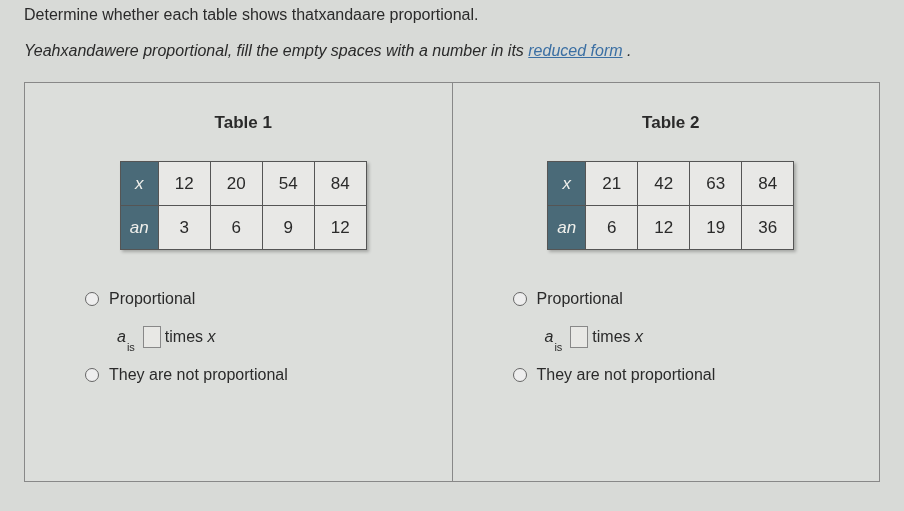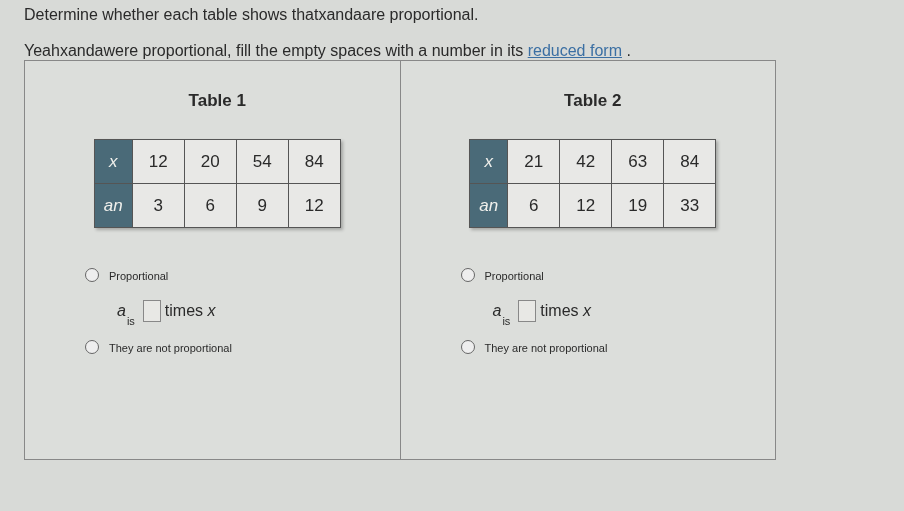--- a/index.html
+++ b/index.html
@@ -11,31 +11,33 @@
       padding: 6px 24px;
       color: #2a2a2a;
       overflow: hidden;
     }
     .question-line1 {
       font-size: 16px;
       margin-bottom: 18px;
     }
     .question-line2 {
       font-size: 16px;
+      margin-bottom: 22px;
+      font-style: italic;
     }
     .link {
       color: #3b6fa3;
       text-decoration: underline;
       cursor: pointer;
     }
     .tables-container {
       border: 1px solid #888;
       background: #dcdedb;
       display: flex;
-      width: 752px;
+      width: 856px;
       height: 400px;
     }
     .table-panel {
       flex: 1;
       padding: 30px 40px 20px 50px;
       position: relative;
     }
     .table-panel:first-child {
       border-right: 1px solid #888;
     }
@@ -62,23 +64,23 @@
       background: #4a6a78;
       color: #f0f0ec;
       font-style: italic;
       width: 38px;
     }
     .options {
       padding-left: 10px;
     }
     .option-row {
       display: flex;
-      align-items: flex-end;
+      align-items: center;
       margin-bottom: 18px;
-      font-size: 11px;
+      font-size: 16px;
     }
     .radio {
       width: 14px;
       height: 14px;
       border: 1px solid #666;
       border-radius: 50%;
       background: #eee;
       margin-right: 10px;
       flex-shrink: 0;
     }
@@ -173,21 +175,21 @@
         <td>21</td>
         <td>42</td>
         <td>63</td>
         <td>84</td>
       </tr>
       <tr>
         <td class="header-cell">an</td>
         <td>6</td>
         <td>12</td>
         <td>19</td>
-        <td>33</td>
+        <td>36</td>
       </tr>
     </tbody>
       </table>
     <div class="options">
       <div class="option-row">
         <span class="radio"></span>
         <span>Proportional</span>
       </div>
       <div class="sub-option">
         <span class="var-a">a</span>

